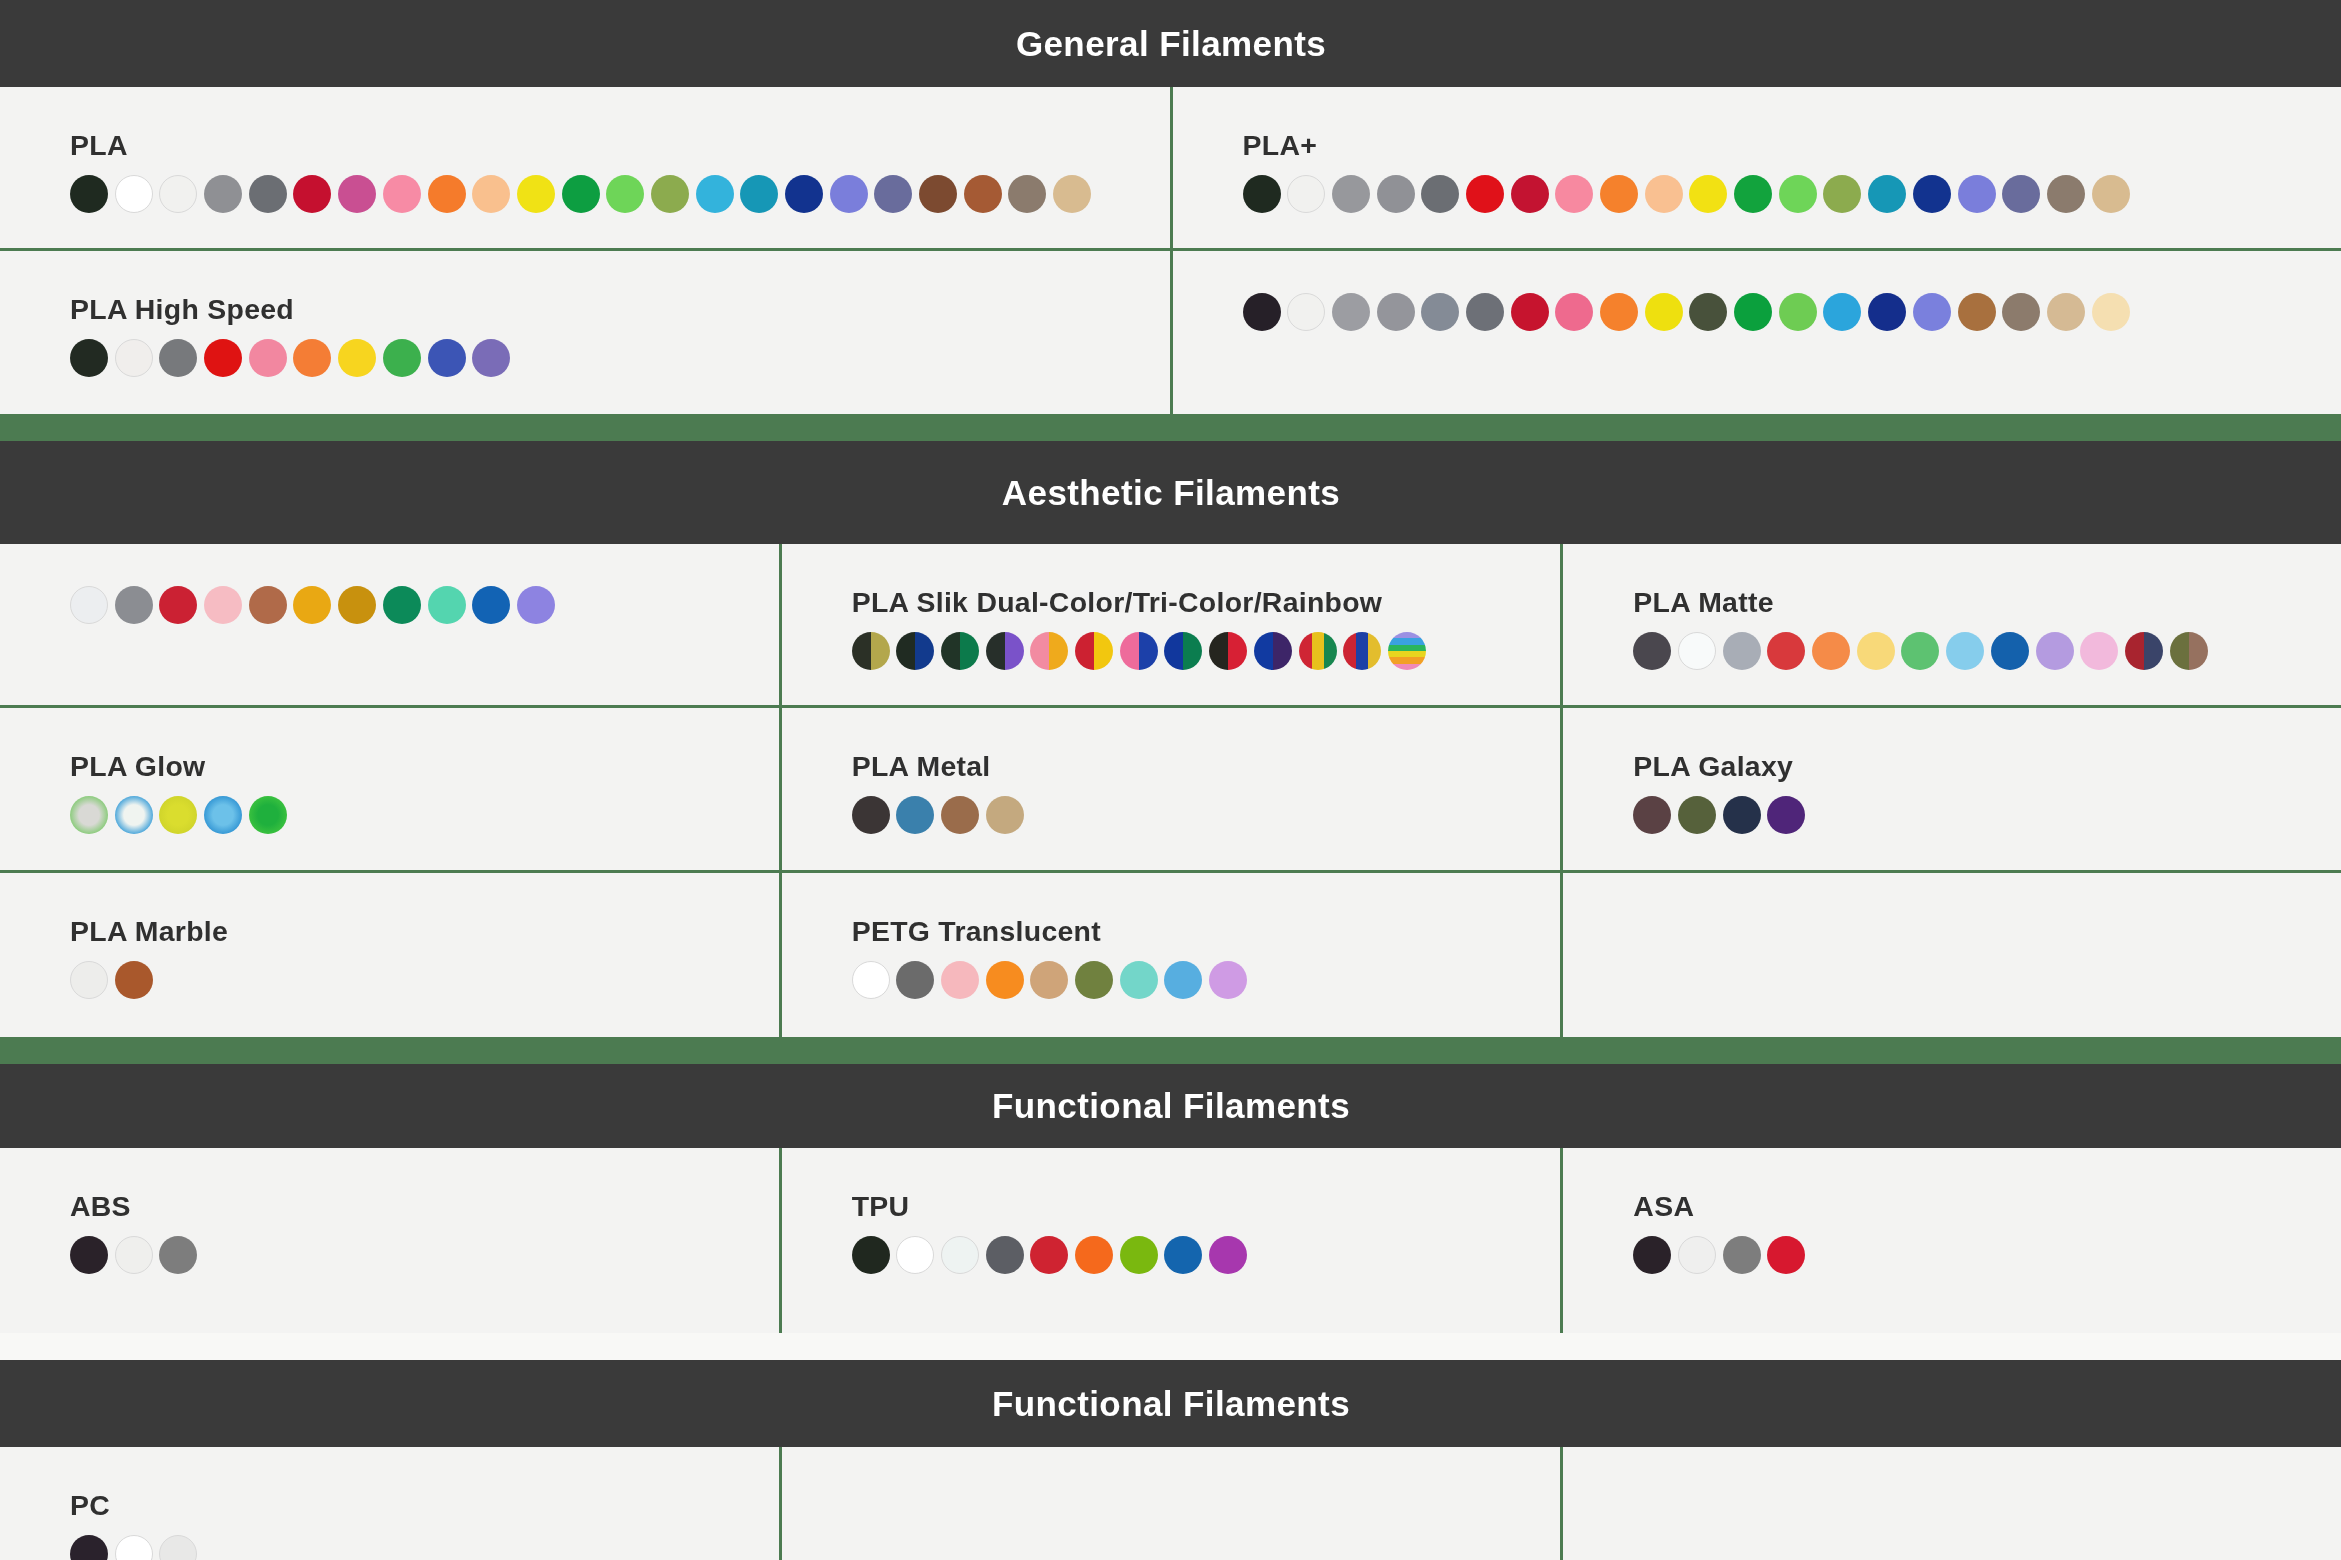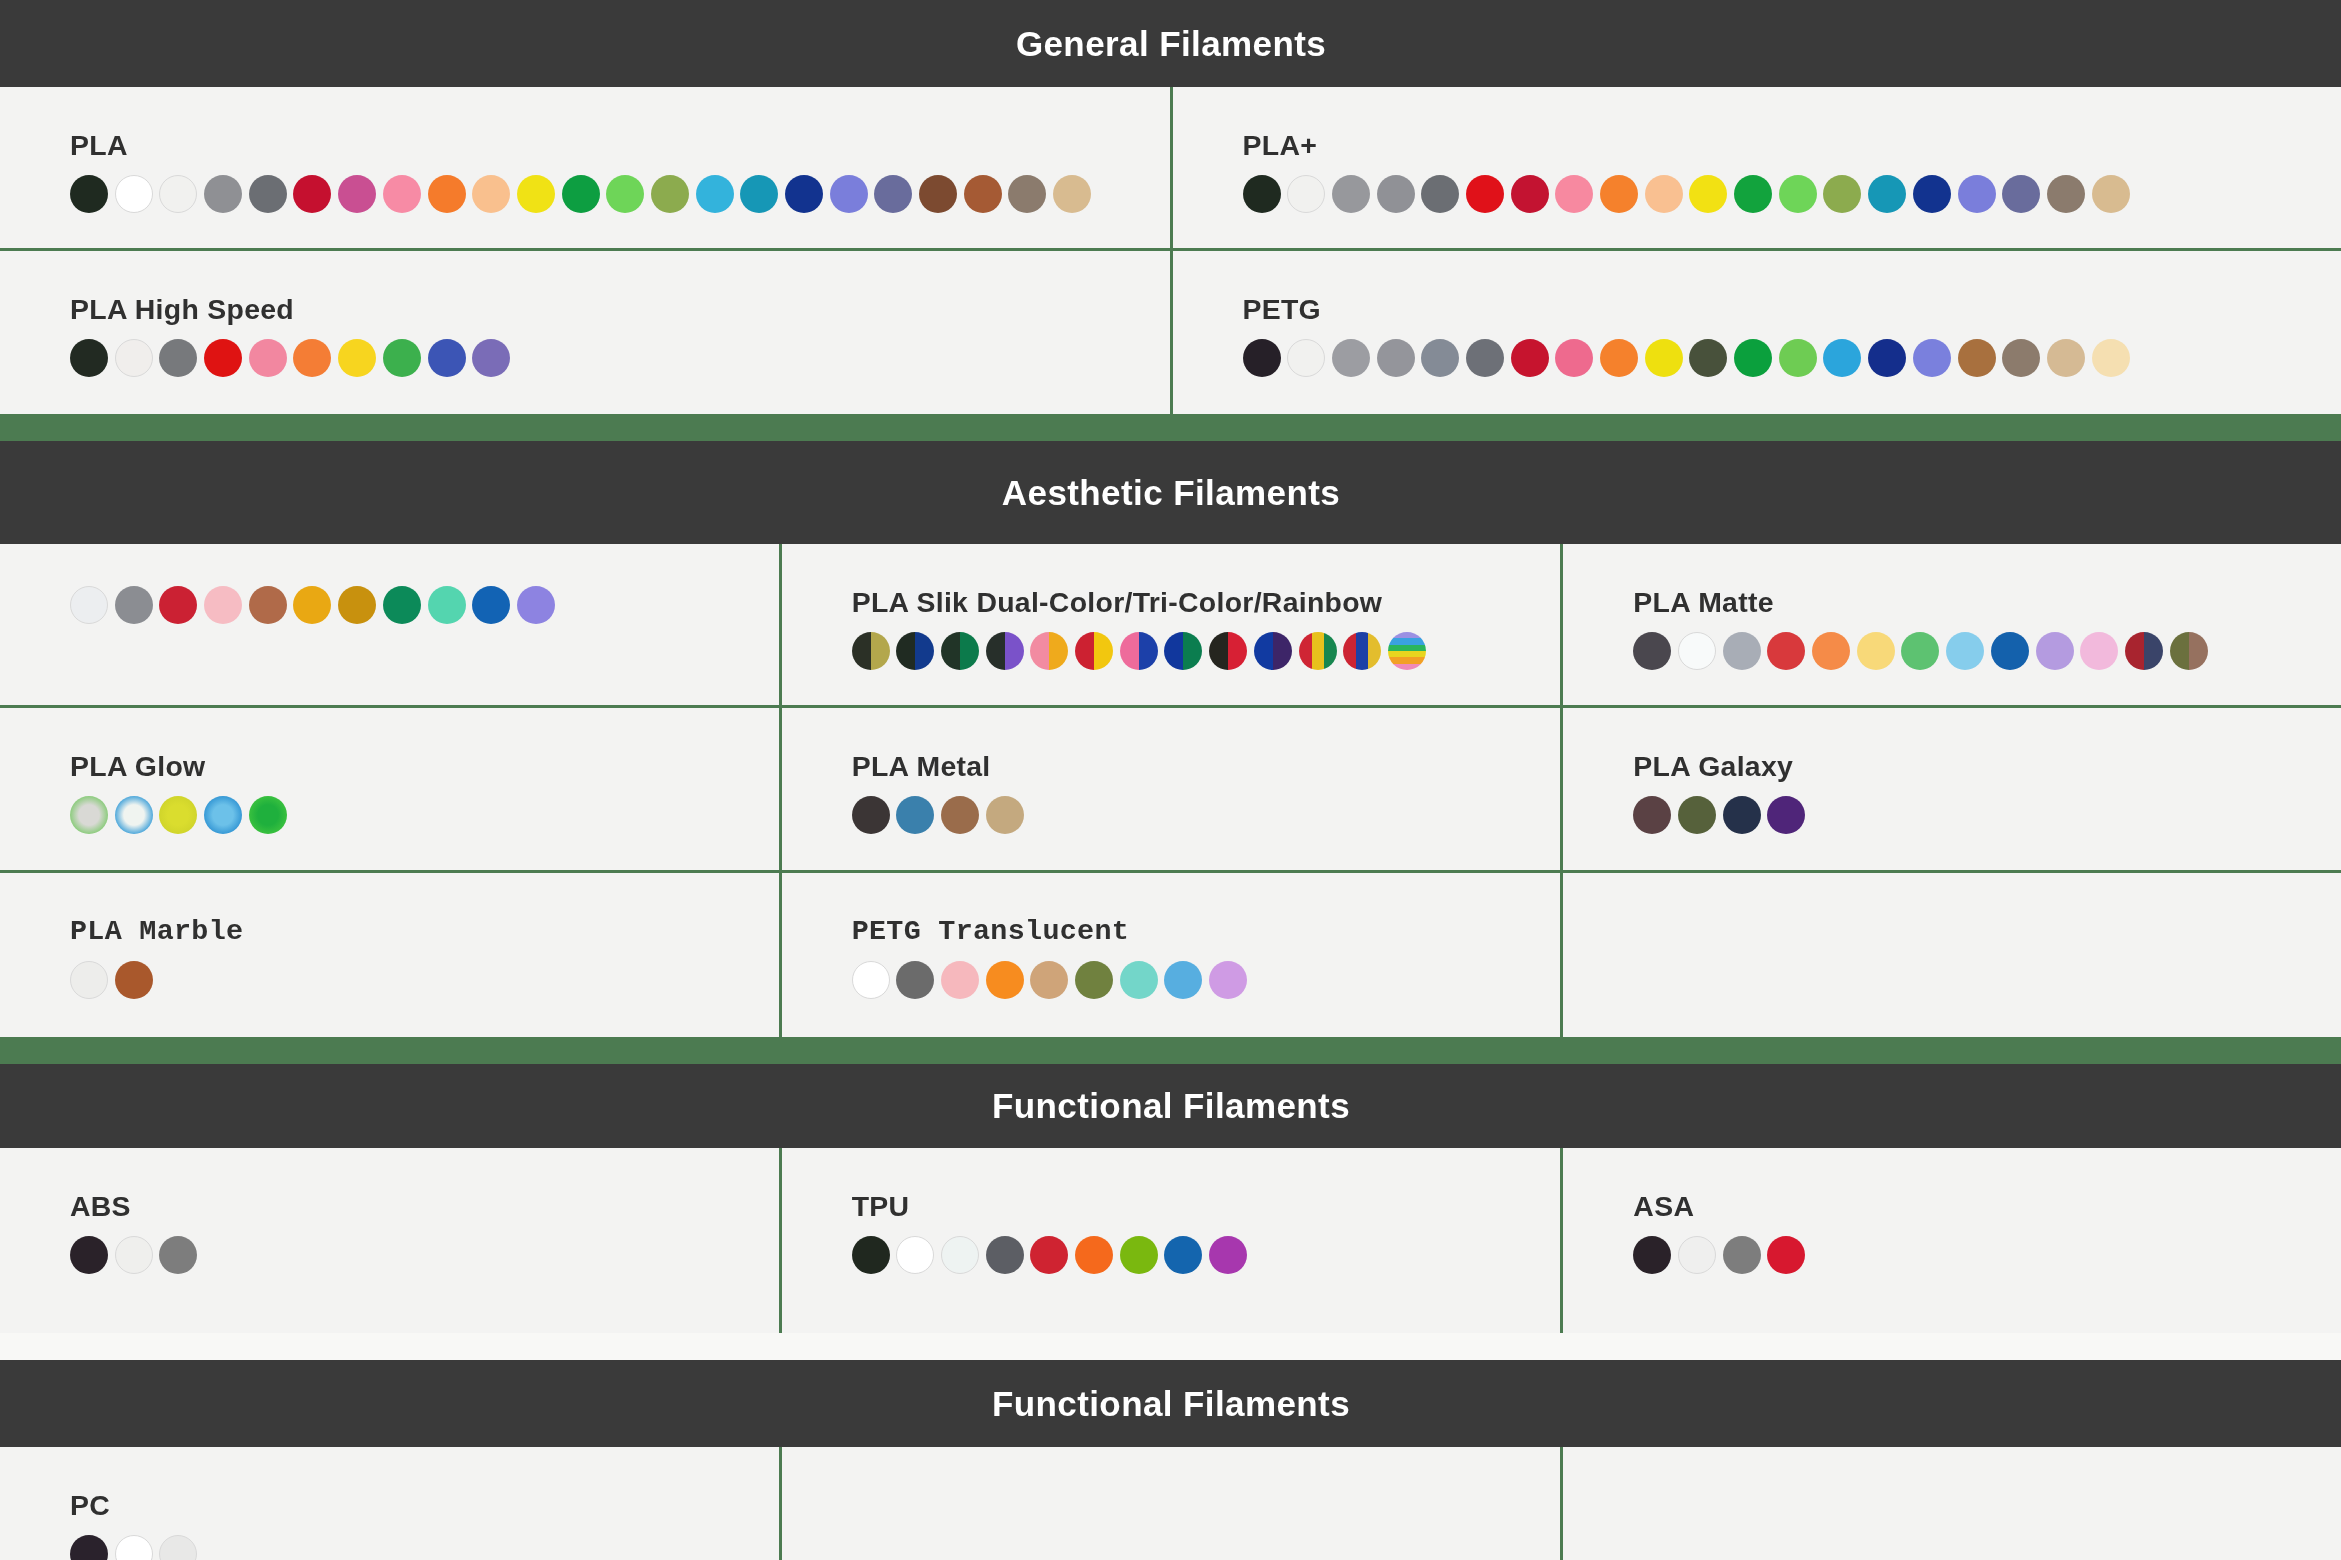--- a/index.html
+++ b/index.html
@@ -106,21 +106,20 @@
           <div class="swatch" style="background: rgb(223, 19, 18);"></div>
           <div class="swatch" style="background: rgb(242, 135, 160);"></div>
           <div class="swatch" style="background: rgb(244, 125, 53);"></div>
           <div class="swatch" style="background: rgb(247, 213, 31);"></div>
           <div class="swatch" style="background: rgb(60, 176, 77);"></div>
           <div class="swatch" style="background: rgb(60, 85, 181);"></div>
           <div class="swatch" style="background: rgb(122, 108, 183);"></div>
         </div>
       </div>
       <div class="fcell">
-        <div class="flabel">PETG</div>
         <div class="swatches">
           <div class="swatch" style="background: rgb(38, 32, 40);"></div>
           <div class="swatch bordered" style="background: rgb(241, 241, 239);"></div>
           <div class="swatch" style="background: rgb(156, 157, 162);"></div>
           <div class="swatch" style="background: rgb(148, 149, 155);"></div>
           <div class="swatch" style="background: rgb(132, 139, 150);"></div>
           <div class="swatch" style="background: rgb(109, 112, 119);"></div>
           <div class="swatch" style="background: rgb(198, 20, 46);"></div>
           <div class="swatch" style="background: rgb(238, 106, 142);"></div>
           <div class="swatch" style="background: rgb(245, 129, 44);"></div>
@@ -218,21 +217,21 @@
       <div class="fcell">
         <div class="flabel">PLA Galaxy</div>
         <div class="swatches">
           <div class="swatch" style="background: rgb(90, 65, 68);"></div>
           <div class="swatch" style="background: rgb(86, 97, 59);"></div>
           <div class="swatch" style="background: rgb(37, 49, 74);"></div>
           <div class="swatch" style="background: rgb(79, 37, 121);"></div>
         </div>
       </div>
     </div>
-    <div class="frow" style="height: 167px; font-family: Liberation Mono, monospace;">
+    <div class="frow" style="height: 167px;">
       <div class="fcell">
         <div class="flabel">PLA Marble</div>
         <div class="swatches">
           <div class="swatch bordered" style="background: rgb(237, 237, 235);"></div>
           <div class="swatch" style="background: rgb(169, 88, 44);"></div>
         </div>
       </div>
       <div class="fcell">
         <div class="flabel">PETG Translucent</div>
         <div class="swatches">

